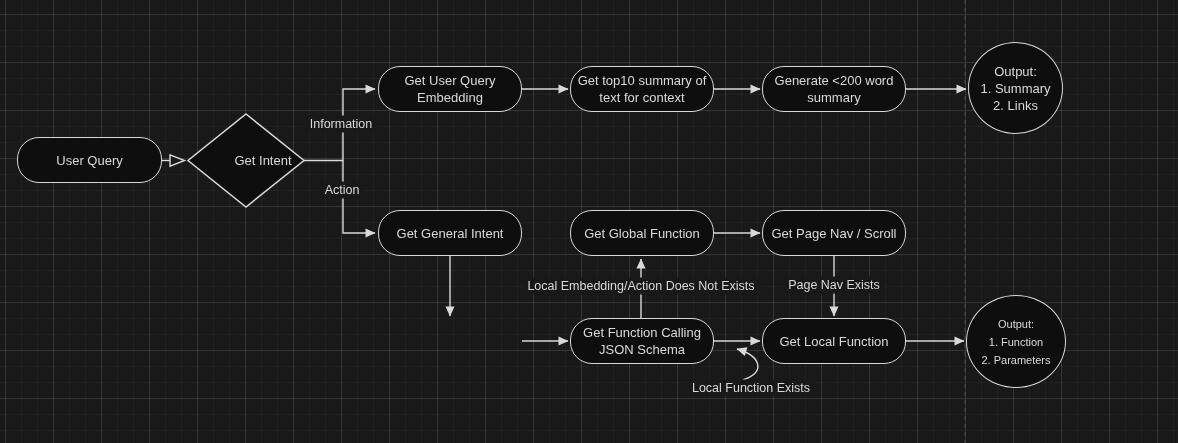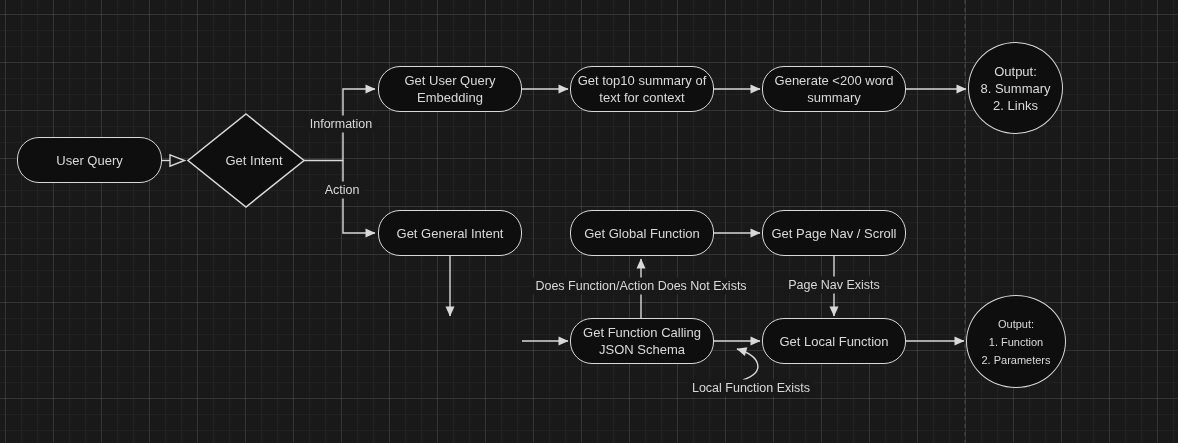--- a/index.html
+++ b/index.html
@@ -84,40 +84,40 @@
     <path class="edge" d="M714,341 H760" marker-end="url(#arr)"></path>
     <path class="edge" d="M906,341 H964" marker-end="url(#arr)"></path>
 
     <path class="edge" d="M743,380 C766,372 761,356 737,349" marker-end="url(#arr)"></path>
   </svg>
 
   <div class="node box" style="left:17px;top:137px;width:145px;height:46px">
     <span class="nl">User Query</span>
   </div>
 
-  <div class="diamond-label" style="left:254px;top:160px">Get Intent</div>
+  <div class="diamond-label" style="left:263px;top:160px">Get Intent</div>
 
   <div class="node box" style="left:378px;top:66px;width:144px;height:46px">
     <span class="nl">Get User Query</span>
     <span class="nl">Embedding</span>
   </div>
 
   <div class="node box" style="left:570px;top:66px;width:144px;height:46px">
     <span class="nl">Get top10 summary of</span>
     <span class="nl">text for context</span>
   </div>
 
   <div class="node box" style="left:762px;top:66px;width:144px;height:46px">
     <span class="nl">Generate &lt;200 word</span>
     <span class="nl">summary</span>
   </div>
 
   <div class="node circle" style="left:968px;top:42px;width:95px;height:92px">
     <span class="nl">Output:</span>
-    <span class="nl">8. Summary</span>
+    <span class="nl">1. Summary</span>
     <span class="nl">2. Links</span>
   </div>
 
   <div class="node box" style="left:570px;top:210px;width:144px;height:46px">
     <span class="nl">Get Global Function</span>
   </div>
 
   <div class="node box" style="left:378px;top:210px;width:144px;height:46px">
     <span class="nl">Get General Intent</span>
   </div>
@@ -137,17 +137,17 @@
   </div>
 
   <div class="node circle small" style="left:966px;top:295px;width:100px;height:93px">
     <span class="nl">Output:</span>
     <span class="nl">1. Function</span>
     <span class="nl">2. Parameters</span>
   </div>
 
   <div class="edge-label" style="left:341px;top:124px">Information</div>
   <div class="edge-label" style="left:342px;top:190px">Action</div>
-  <div class="edge-label" style="left:641px;top:286px">Does Function/Action Does Not Exists</div>
+  <div class="edge-label" style="left:641px;top:286px">Local Embedding/Action Does Not Exists</div>
   <div class="edge-label" style="left:834px;top:285px">Page Nav Exists</div>
   <div class="edge-label" style="left:751px;top:388px">Local Function Exists</div>
 
 </div>
 
 </body></html>

